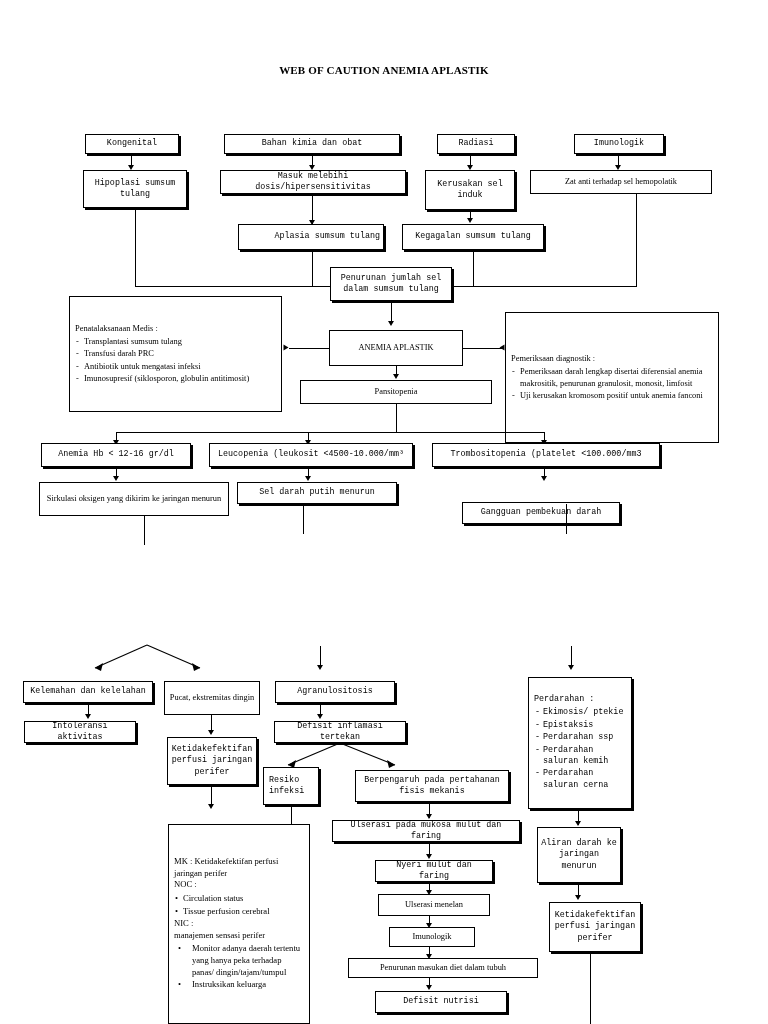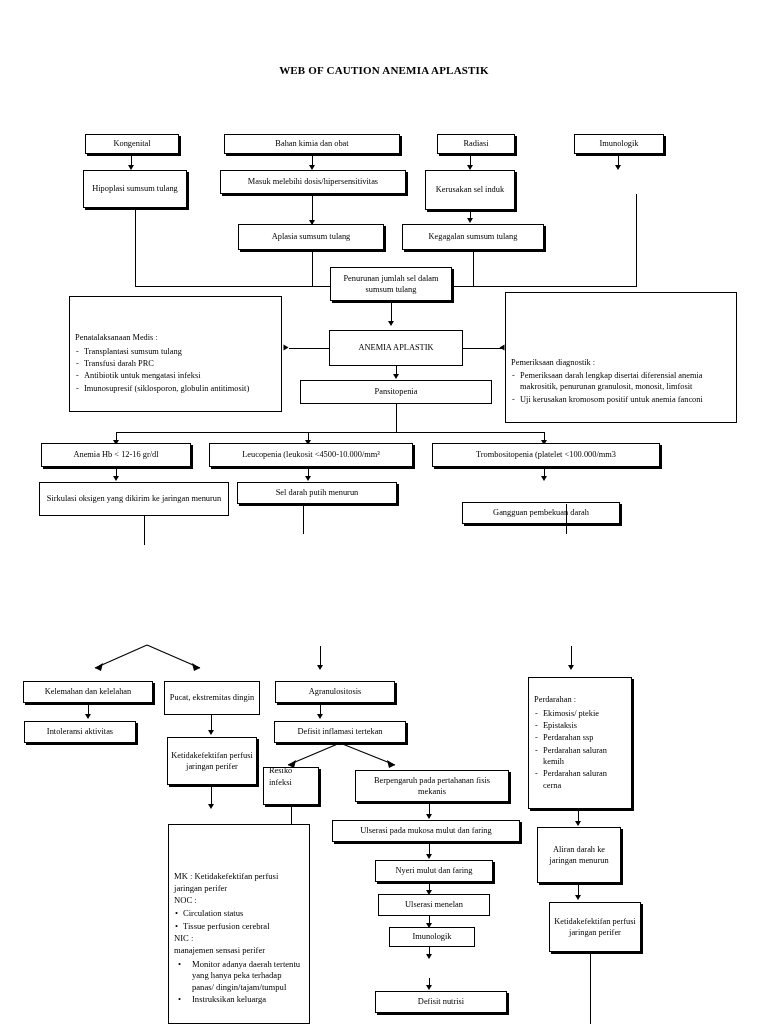--- a/index.html
+++ b/index.html
@@ -36,26 +36,26 @@
     background: #fff;
     display: flex;
     align-items: center;
     justify-content: center;
     text-align: center;
     font-size: 8.4px;
     line-height: 1.35;
     padding: 2px 3px;
   }
   .bx.thick { border-width: 1.6px; }
-  .bx.shadow { box-shadow: 2px 2px 0 0 #000; }
+  .bx.shadow { box-shadow: 2px 2px 0 0 #000; font-family: Liberation Mono, monospace; }
   .bx.left {
     justify-content: flex-start;
     text-align: left;
-    align-items: flex-end;
-    padding: 16px 5px;
+    align-items: center;
+    padding: 4px 5px;
   }
   .bx .inner { width: 100%; }
   .bx .inner .hd { display: block; }
   .bx ul {
     margin: 2px 0 0 0;
     padding: 0;
     list-style: none;
   }
   .bx ul li {
     position: relative;
@@ -129,29 +129,32 @@
   </div>
 
   <div class="bx shadow" style="left:425px; top:170px; width:90px; height:40px;">
     <span>Kerusakan sel induk</span>
   </div>
 
   <div class="bx shadow" style="left:220px; top:170px; width:186px; height:24px;">
     <span>Masuk melebihi  dosis/hipersensitivitas</span>
   </div>
 
+  <div class="bx" style="left:530px; top:170px; width:182px; height:24px;">
+    <span>Zat anti terhadap sel hemopolatik</span>
+  </div>
 
   <div class="ln vl" style="left:312px; top:194px; height:18px;"></div>
   <div class="arw" style="left:309px; top:220px;"></div>
   <div class="ln vl" style="left:312px; top:194px; height:32px;"></div>
 
   <div class="ln vl" style="left:470px; top:210px; height:9px;"></div>
   <div class="arw" style="left:467px; top:218px;"></div>
 
-  <div class="bx shadow" style="left:238px; top:224px; width:146px; height:26px;">
+  <div class="bx shadow" style="left:238px; top:224px; width:146px; height:26px;justify-content:flex-end;">
     <span>Aplasia sumsum tulang</span>
   </div>
 
   <div class="bx shadow" style="left:402px; top:224px; width:142px; height:26px;">
     <span>Kegagalan sumsum tulang</span>
   </div>
 
   <div class="ln vl" style="left:135px; top:208px; height:78px;"></div>
   <div class="ln vl" style="left:312px; top:250px; height:36px;"></div>
   <div class="ln vl" style="left:473px; top:250px; height:36px;"></div>
@@ -170,21 +173,21 @@
       <span class="hd">Penatalaksanaan Medis :</span>
       <ul>
         <li>Transplantasi sumsum tulang</li>
         <li>Transfusi darah PRC</li>
         <li>Antibiotik untuk mengatasi infeksi</li>
         <li>Imunosupresif (siklosporon, globulin antitimosit)</li>
       </ul>
     </div>
   </div>
 
-  <div class="bx left" style="left:505px; top:292px; width:232px; height:131px;">
+  <div class="bx left" style="left:505px; top:312px; width:214px; height:131px;">
     <div class="inner">
       <span class="hd">Pemeriksaan diagnostik :</span>
       <ul>
         <li>Pemeriksaan darah lengkap disertai diferensial anemia makrositik, penurunan granulosit, monosit, limfosit</li>
         <li>Uji kerusakan kromosom positif untuk anemia fanconi</li>
       </ul>
     </div>
   </div>
 
   <div class="bx" style="left:329px; top:330px; width:134px; height:36px;">
@@ -364,20 +367,23 @@
   </div>
   <div class="ln vl" style="left:429px; top:916px; height:9px;"></div>
   <div class="arw" style="left:426px; top:923px;"></div>
 
   <div class="bx" style="left:389px; top:927px; width:86px; height:20px;">
     <span>Imunologik</span>
   </div>
   <div class="ln vl" style="left:429px; top:947px; height:9px;"></div>
   <div class="arw" style="left:426px; top:954px;"></div>
 
+  <div class="bx" style="left:348px; top:958px; width:190px; height:20px;">
+    <span>Penurunan masukan diet dalam tubuh</span>
+  </div>
   <div class="ln vl" style="left:429px; top:978px; height:9px;"></div>
   <div class="arw" style="left:426px; top:985px;"></div>
 
   <div class="bx thick shadow" style="left:375px; top:991px; width:132px; height:22px;">
     <span>Defisit nutrisi</span>
   </div>
 
   <div class="bx thick shadow" style="left:537px; top:827px; width:84px; height:56px;">
     <span>Aliran darah ke jaringan menurun</span>
   </div>

